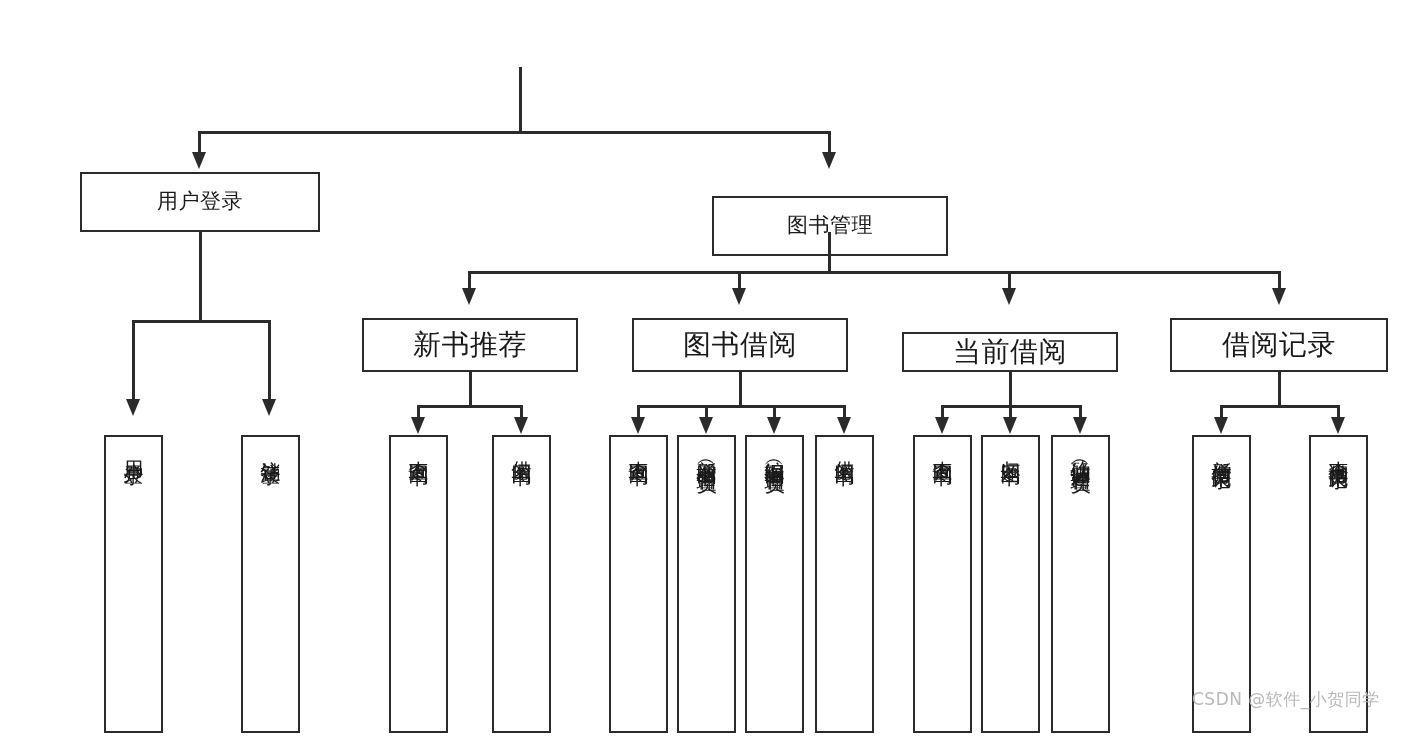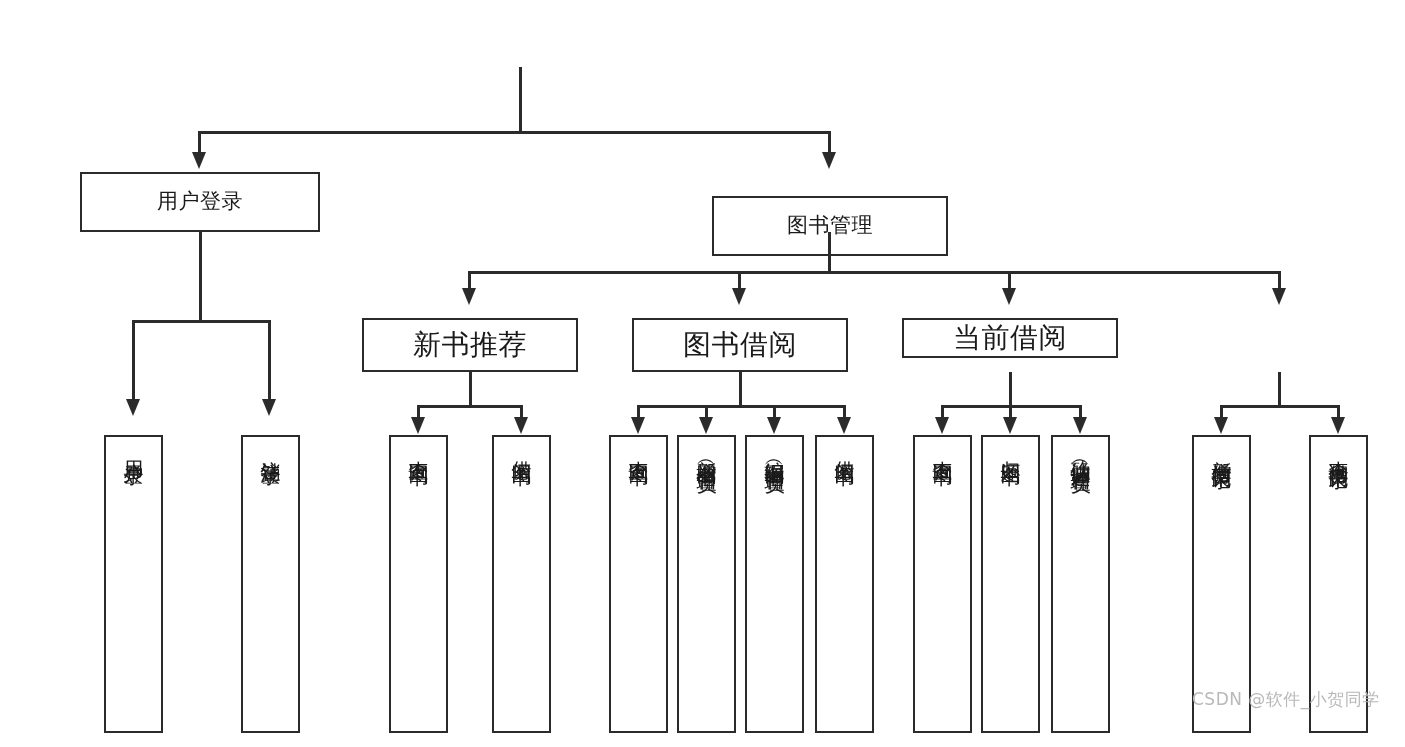--- a/index.html
+++ b/index.html
@@ -131,22 +131,25 @@
 
   <div class="vline" style="left:1278px; top:271px; width:2.5px; height:18px;"></div>
   <div class="arrow" style="left:1272px; top:288px;"></div>
 
   <div class="node lvl2" style="left:362px; top:318px; width:216px; height:54px;">
     <span class="node-label">新书推荐</span>
   </div>
   <div class="node lvl2" style="left:632px; top:318px; width:216px; height:54px;">
     <span class="node-label">图书借阅</span>
   </div>
-  <div class="node lvl2" style="left:902px; top:318px; width:216px; height:40px;">
+  <div class="node lvl2" style="left:902px; top:332px; width:216px; height:40px;">
     <span class="node-label">当前借阅</span>
+  </div>
+  <div class="node lvl2" style="left:1170px; top:318px; width:218px; height:54px;">
+    <span class="node-label">借阅记录</span>
   </div>
 
   <div class="vline" style="left:469px; top:372px; width:2.5px; height:35px;"></div>
   <div class="hline" style="left:417px; top:405px; width:105px; height:2.5px;"></div>
   <div class="vline" style="left:417px; top:405px; width:2.5px; height:13px;"></div>
   <div class="arrow" style="left:411px; top:417px;"></div>
   <div class="vline" style="left:520px; top:405px; width:2.5px; height:13px;"></div>
   <div class="arrow" style="left:514px; top:417px;"></div>
 
   <div class="vline" style="left:739px; top:372px; width:2.5px; height:35px;"></div>

